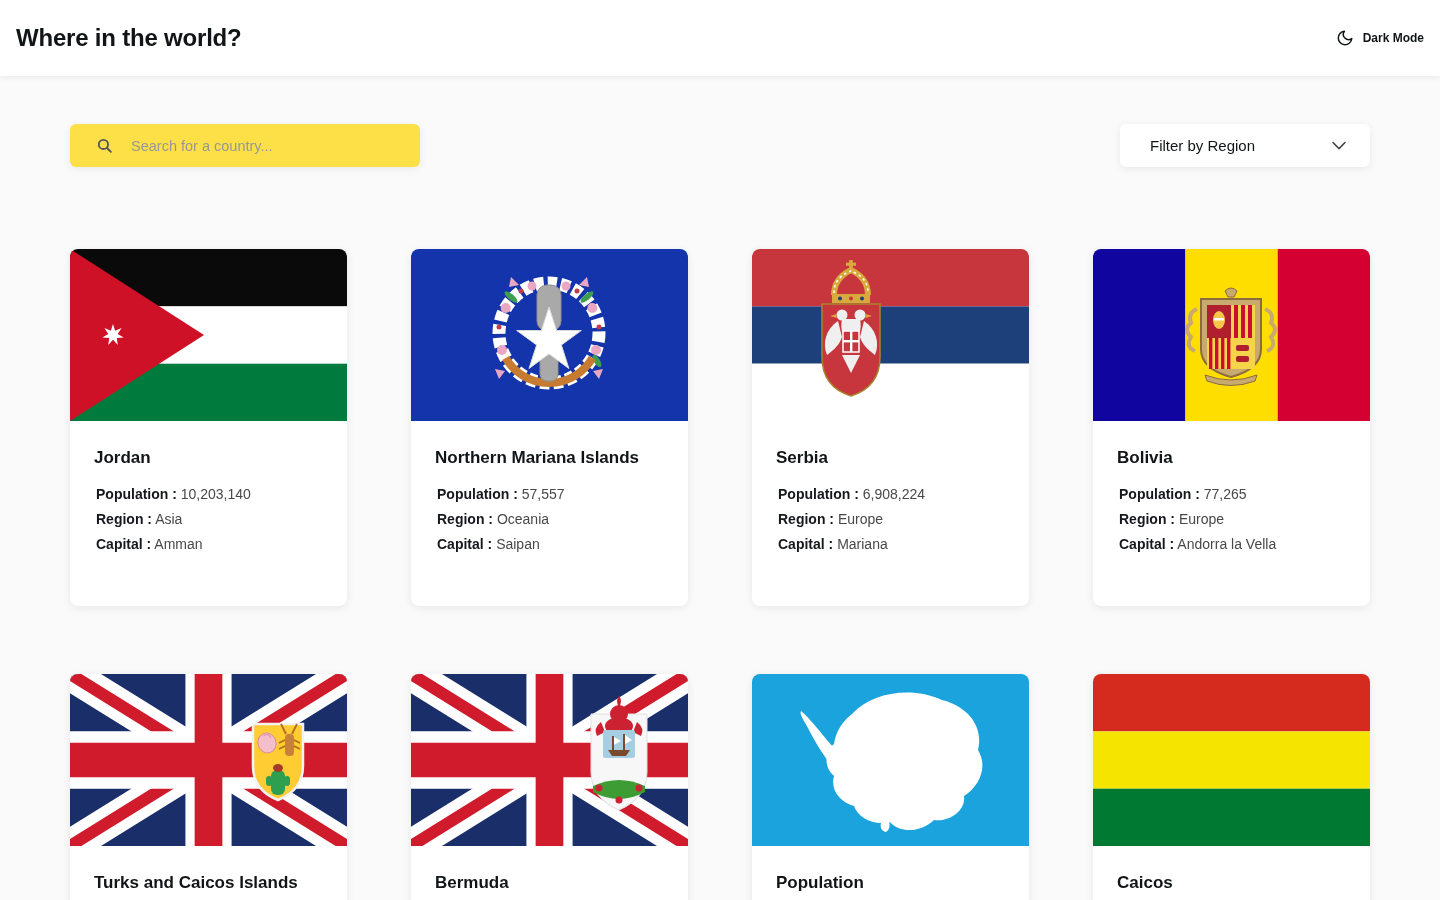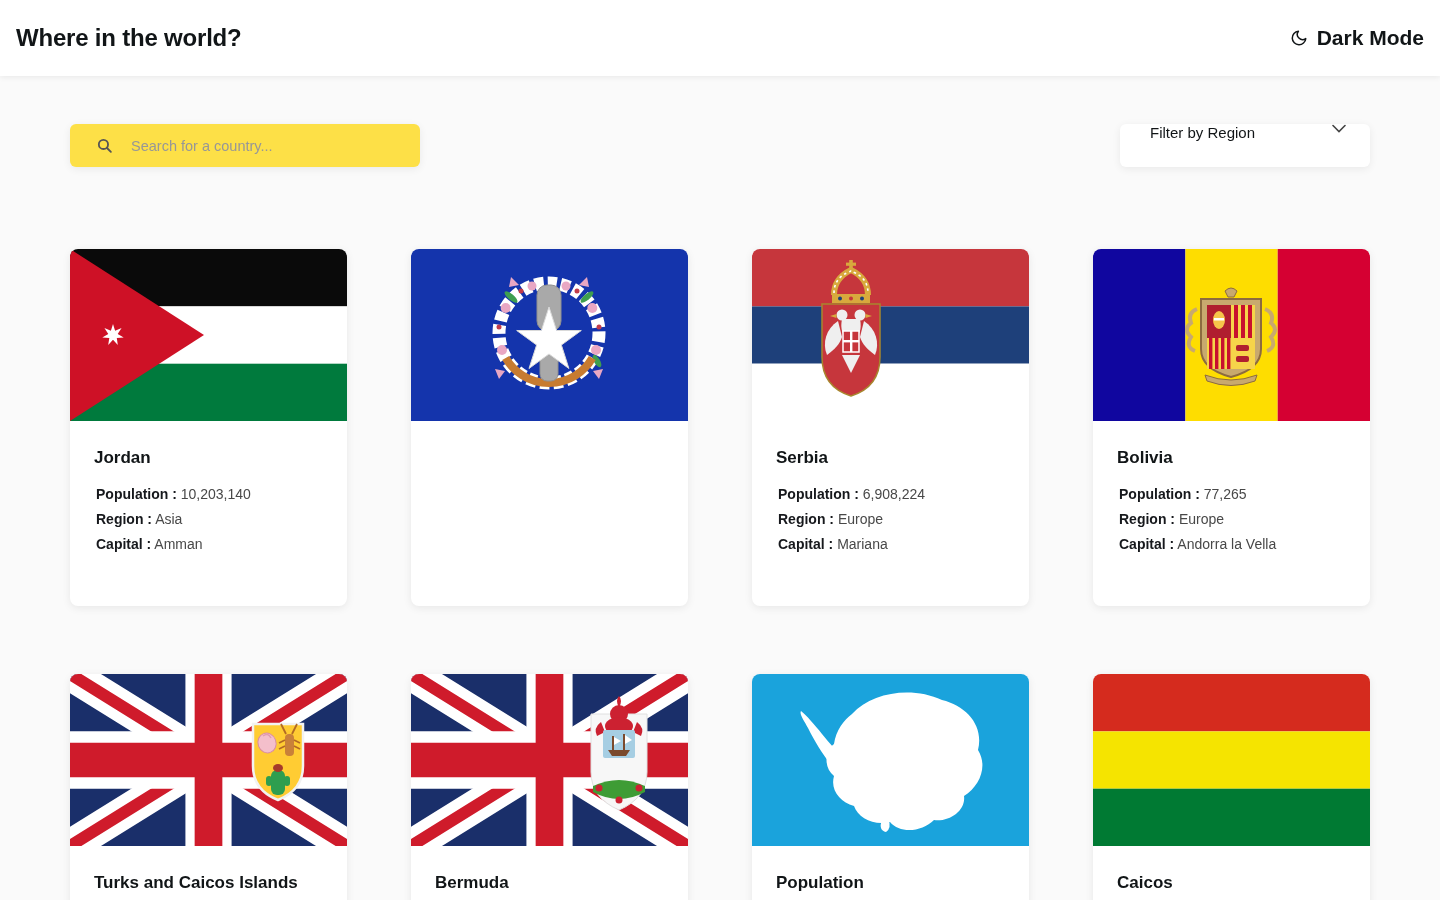--- a/index.html
+++ b/index.html
@@ -18,21 +18,21 @@
     align-items: center;
     justify-content: space-between;
     padding: 0 16px;
     position: relative;
     z-index: 2;
   }
   .app-title { font-size: 24px; font-weight: 800; letter-spacing: -0.2px; }
   .theme-toggle {
     display: flex; align-items: center; gap: 9px;
     background: none; border: none; cursor: pointer;
-    font-family: inherit; font-size: 21px; font-weight: 700; color: #111517;
+    font-family: inherit; font-size: 12px; font-weight: 700; color: #111517;
   }
   .theme-toggle svg { display: block; }
 
   
   .main { padding: 0 70px; }
   .controls {
     margin-top: 48px;
     display: flex;
     justify-content: space-between;
     align-items: center;
@@ -49,21 +49,21 @@
     flex: 1; border: none; outline: none; background: transparent;
     font-family: inherit; font-size: 14.5px; color: #333;
   }
   .search-box input::placeholder { color: #979797; }
   .filter-box {
     width: 250px; height: 43px;
     background: #ffffff;
     border-radius: 6px;
     box-shadow: 0 2px 9px rgba(0,0,0,0.07);
     border: none; cursor: pointer;
-    display: flex; justify-content: space-between;
+    display: flex; align-items: center; justify-content: space-between;
     padding: 0 24px 0 30px;
     font-family: inherit; font-size: 15px; color: #111517;
   }
 
   
   .grid {
     margin-top: 82px;
     display: grid;
     grid-template-columns: repeat(4, 277px);
     column-gap: 64px;
@@ -155,20 +155,26 @@
           <circle cx="188" cy="78" r="2.5" fill="#c23b4a"></circle>
           <ellipse cx="100" cy="48" rx="8" ry="3" fill="#3e9e4f" transform="rotate(40 100 48)"></ellipse>
           <ellipse cx="176" cy="48" rx="8" ry="3" fill="#3e9e4f" transform="rotate(-40 176 48)"></ellipse>
           <ellipse cx="186" cy="112" rx="7" ry="3" fill="#3e9e4f" transform="rotate(60 186 112)"></ellipse>
           <path d="M94.7,109 A50,50 0 0 0 181.3,109" fill="none" stroke="#c77b30" stroke-width="8"></path>
           <rect x="126" y="36" width="24" height="46" rx="10" fill="#a9a9a9" stroke="#8f8f8f"></rect>
           <rect x="129" y="80" width="18" height="52" rx="7" fill="#a9a9a9" stroke="#8f8f8f"></rect>
           <polygon fill="#ffffff" stroke="#d9d9d9" points="138,58 145.6,81.5 170.3,81.5 150.4,96 157.9,119.5 138,105 118,119.5 125.6,96 105.7,81.5 130.4,81.5"></polygon>
         </svg>
       </div>
+      <div class="card-body">
+        <h2 class="card-title">Northern Mariana Islands</h2>
+        <p class="stat"><strong>Population :</strong> <span>57,557</span></p>
+        <p class="stat"><strong>Region :</strong> <span>Oceania</span></p>
+        <p class="stat"><strong>Capital :</strong> <span>Saipan</span></p>
+      </div>
     </article>
 
     <article class="card">
       <div class="flag">
         <svg viewBox="0 0 277 172" preserveAspectRatio="none">
           <rect width="277" height="57.4" y="0" fill="#c6363c"></rect>
           <rect width="277" height="57.3" y="57.4" fill="#1e407a"></rect>
           <rect width="277" height="57.3" y="114.7" fill="#ffffff"></rect>
           <path d="M70,55 H128 V108 Q128,138 99,147 Q70,138 70,108 Z" fill="#c6363c" stroke="#a8862e" stroke-width="1.5"></path>
           <path d="M86,72 C74,80 70,94 75,106 C82,101 88,95 90,88 Z" fill="#efefef"></path>

